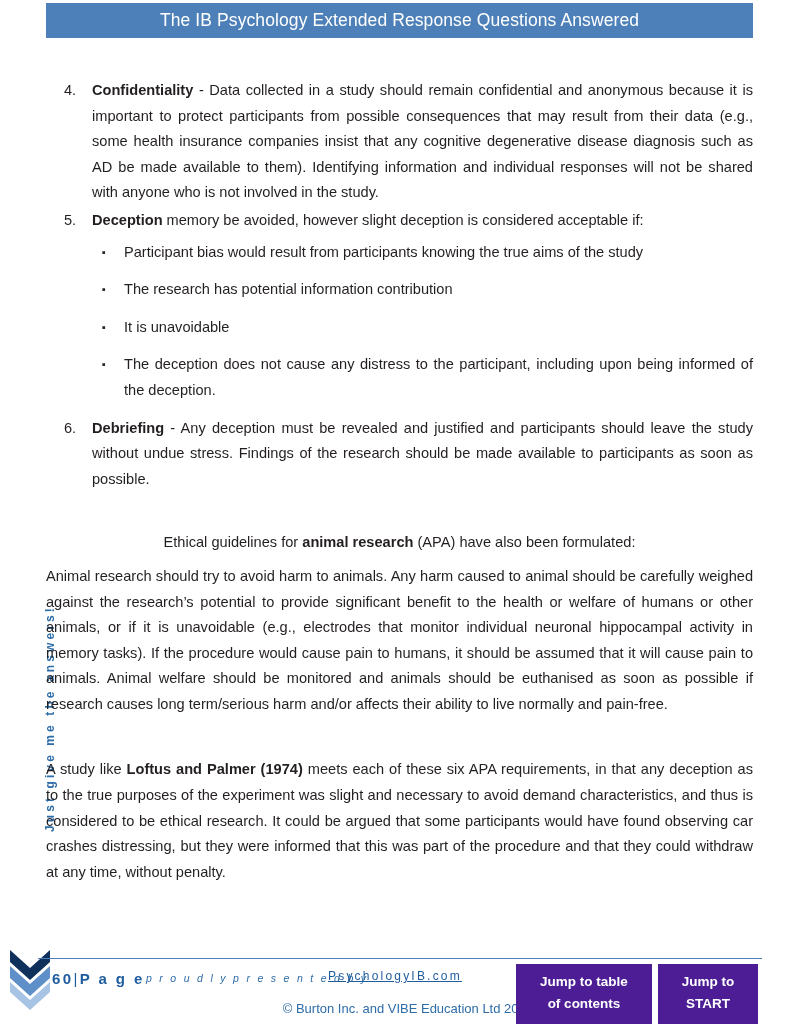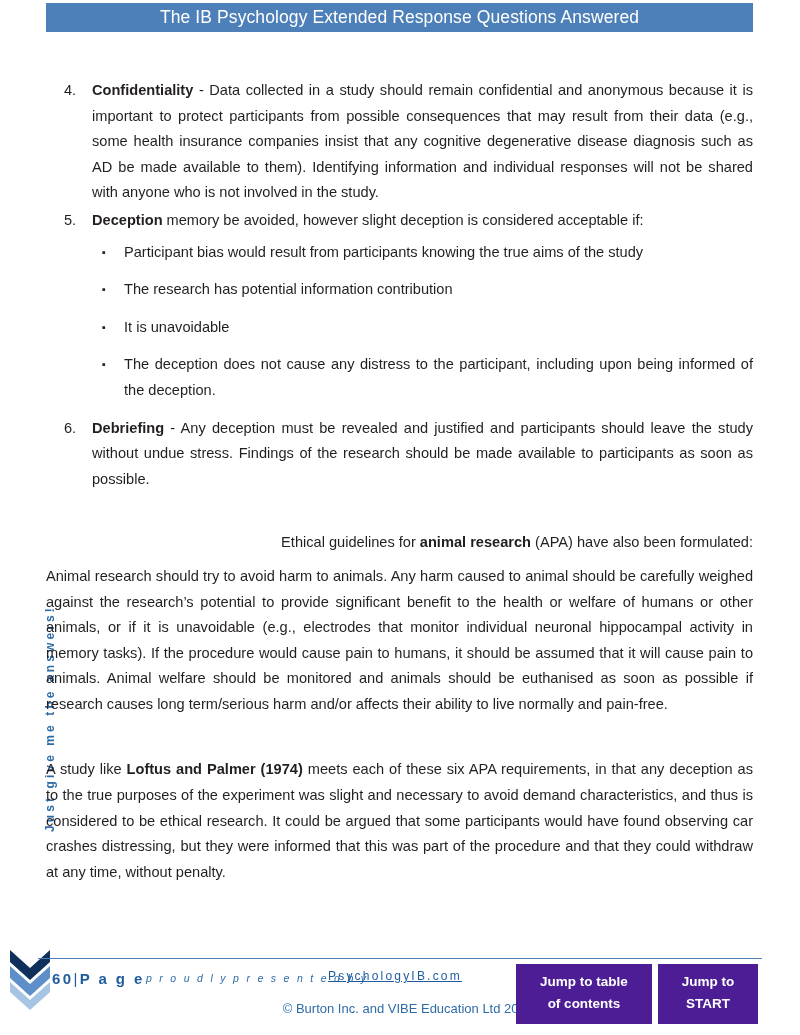--- a/index.html
+++ b/index.html
@@ -15,21 +15,21 @@
     position: relative;
     overflow: hidden;
   }
 
   
   .header-banner {
     position: absolute;
     left: 46px;
     top: 3px;
     width: 707px;
-    height: 29px;
+    height: 35px;
     background: #4d80b8;
     display: flex;
     align-items: center;
     justify-content: center;
   }
   .header-title {
     color: #ffffff;
     font-size: 17.5px;
     font-weight: 400;
     letter-spacing: 0.1px;
@@ -115,21 +115,21 @@
   }
   ul.sub-list > li.wrap { text-align: justify; }
 
   p.para {
     margin: 0 0 0 0;
     font-size: 14.6px;
     line-height: 25.6px;
     text-align: justify;
     text-justify: inter-word;
   }
-  p.para.hang { text-align: right; }
+  p.para.hang { text-align: center; }
 
   .spacer-lg { height: 36px; }
   .spacer-md { height: 14px; }
   .spacer-sm { height: 8px; }
   .spacer-xl { height: 40px; }
 
   b, .bold { font-weight: bold; }
 
   
   .footer-rule {

